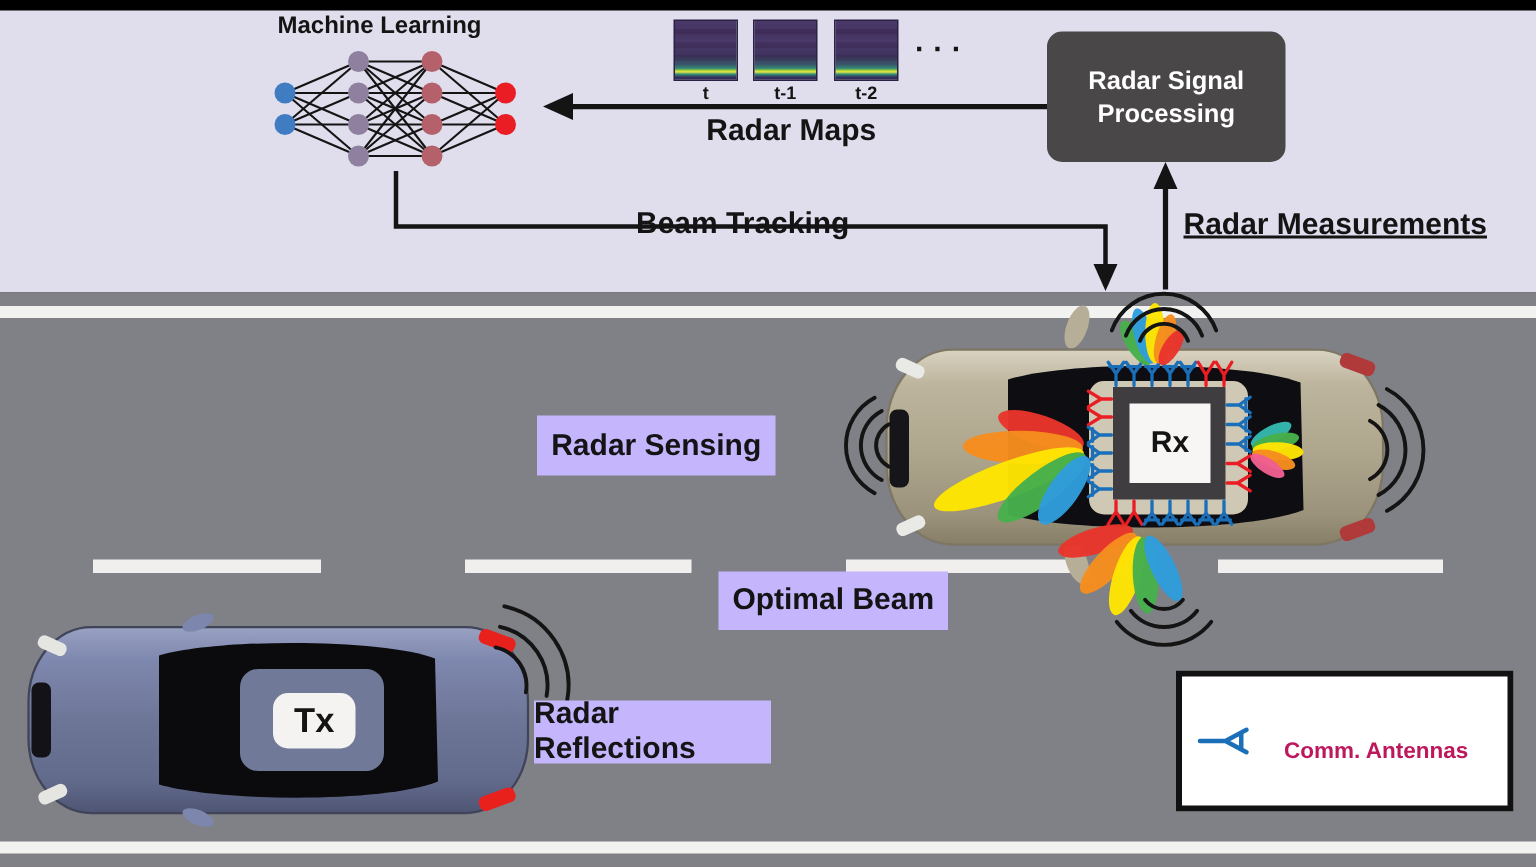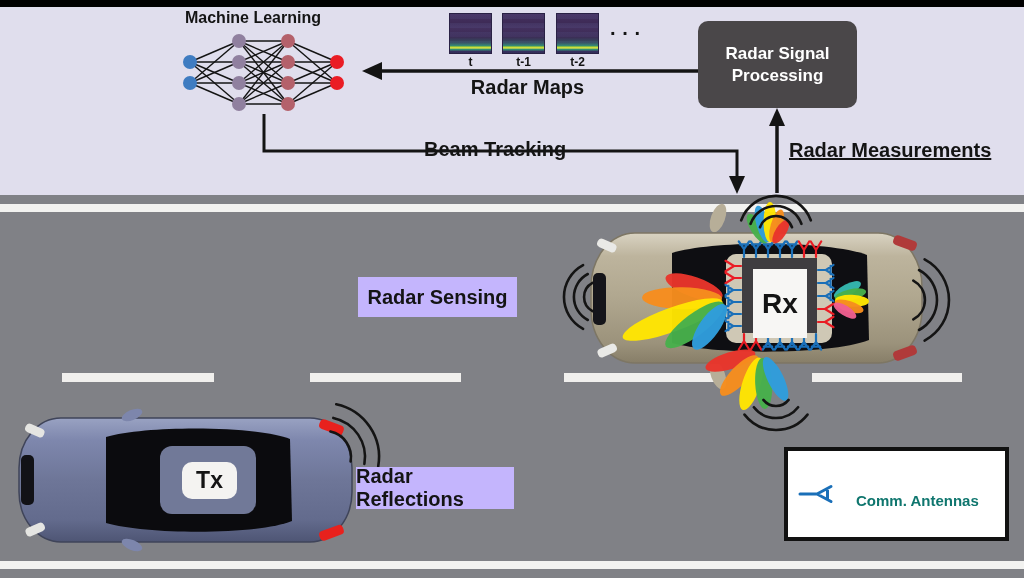--- a/index.html
+++ b/index.html
@@ -21,21 +21,21 @@
           linear-gradient(180deg,#46305f 0%,#3e2b57 22%,#44315f 34%,#3c2a55 58%,
             #33505f 74%,#2e8a6d 81%,#b8d832 85%,#e8e84a 87%,#2f8f70 91%,#312753 96%,#2c234c 100%);}
   .spec-lbl{top:55px;font-weight:bold;font-size:12px;color:#141414;text-align:center;z-index:3;}
   .rsp-box{left:698px;top:21px;width:159px;height:87px;background:#4a4749;border-radius:10px;
            color:#fff;display:flex;align-items:center;justify-content:center;text-align:center;
            font-weight:bold;font-size:17px;line-height:1.25;padding:0 16px;box-sizing:border-box;z-index:3;}
   .legend{left:784px;top:447px;width:225px;height:94px;background:#fff;border:4px solid #111;
           box-sizing:border-box;display:flex;flex-direction:column;justify-content:space-evenly;
           padding:2px 10px;z-index:3;}
   .legend-row{display:flex;align-items:center;gap:12px;}
-  .legend-row span{font-weight:bold;font-size:15px;color:#0f766e;white-space:nowrap;margin-top:12px;}
+  .legend-row span{font-weight:bold;font-size:15px;color:#be185d;white-space:nowrap;margin-top:12px;}
   .tag-box{background:#f4f3f1;display:flex;align-items:center;justify-content:center;
            font-weight:bold;color:#141414;z-index:3;}
 </style>
 </head>
 <body>
 
 <div class="stage">
 
   <div class="abs top-panel"></div>
   <div class="abs road"></div>
@@ -250,24 +250,25 @@
   <div class="abs spec-lbl" style="left:556px;width:43px;">t-2</div>
   <div class="abs lbl" style="left:610px;top:22px;font-size:20px;">· · ·</div>
 
   <div class="abs rsp-box">Radar Signal Processing</div>
 
   <div class="abs lbl ctr" style="left:440px;top:76px;width:175px;font-size:20px;">Radar Maps</div>
   <div class="abs lbl" style="left:424px;top:138px;font-size:20px;">Beam Tracking</div>
   <div class="abs lbl" style="left:789px;top:139px;font-size:20px;text-decoration:underline;">Radar Measurements</div>
 
   <div class="abs boxlbl" style="left:358px;top:277px;width:159px;height:40px;font-size:20px;">Radar Sensing</div>
+  <div class="abs boxlbl" style="left:479px;top:381px;width:153px;height:39px;font-size:20px;">Optimal Beam</div>
   <div class="abs boxlbl" style="left:356px;top:467px;width:158px;height:42px;font-size:20px;">Radar Reflections</div>
 
   <div class="abs tag-box" style="left:182px;top:462px;width:55px;height:37px;font-size:23px;border-radius:10px;">Tx</div>
-  <div class="abs tag-box" style="left:753px;top:269px;width:54px;height:69px;font-size:28px;background:#f7f6f4;">Rx</div>
+  <div class="abs tag-box" style="left:753px;top:269px;width:54px;height:53px;font-size:20px;background:#f7f6f4;">Rx</div>
 
   <div class="abs legend">
     <div class="legend-row">
       <svg width="46" height="22" viewBox="0 0 46 22">
         <path d="M2,11 H19 M19,11 L33,3.5 M19,11 L33,18.5 M29.5,5.5 V16.5" fill="none" stroke-width="3" stroke-linecap="round" stroke="#1a6fb8"></path>
       </svg>
       <span>Comm. Antennas</span>
     </div>
   </div>
 

